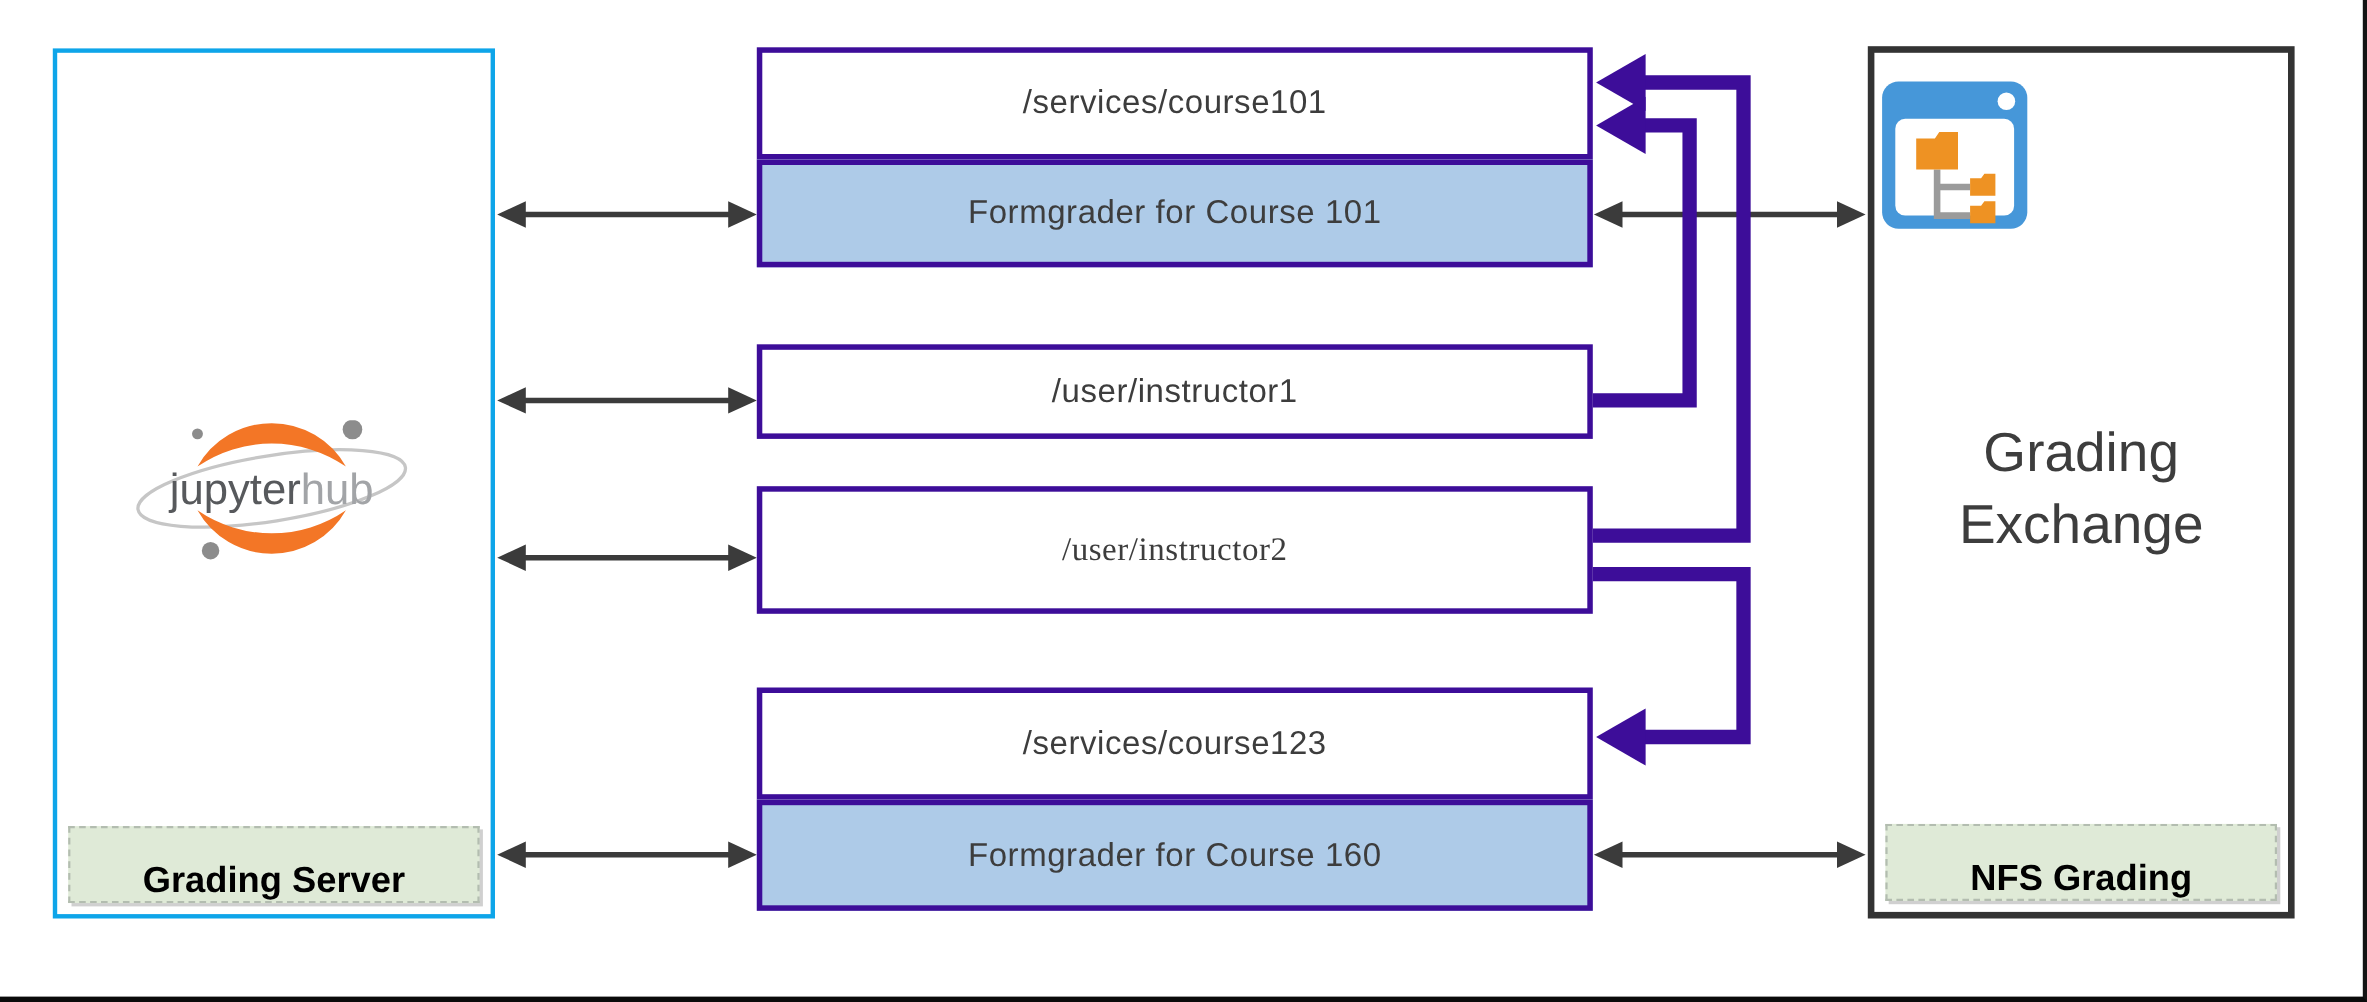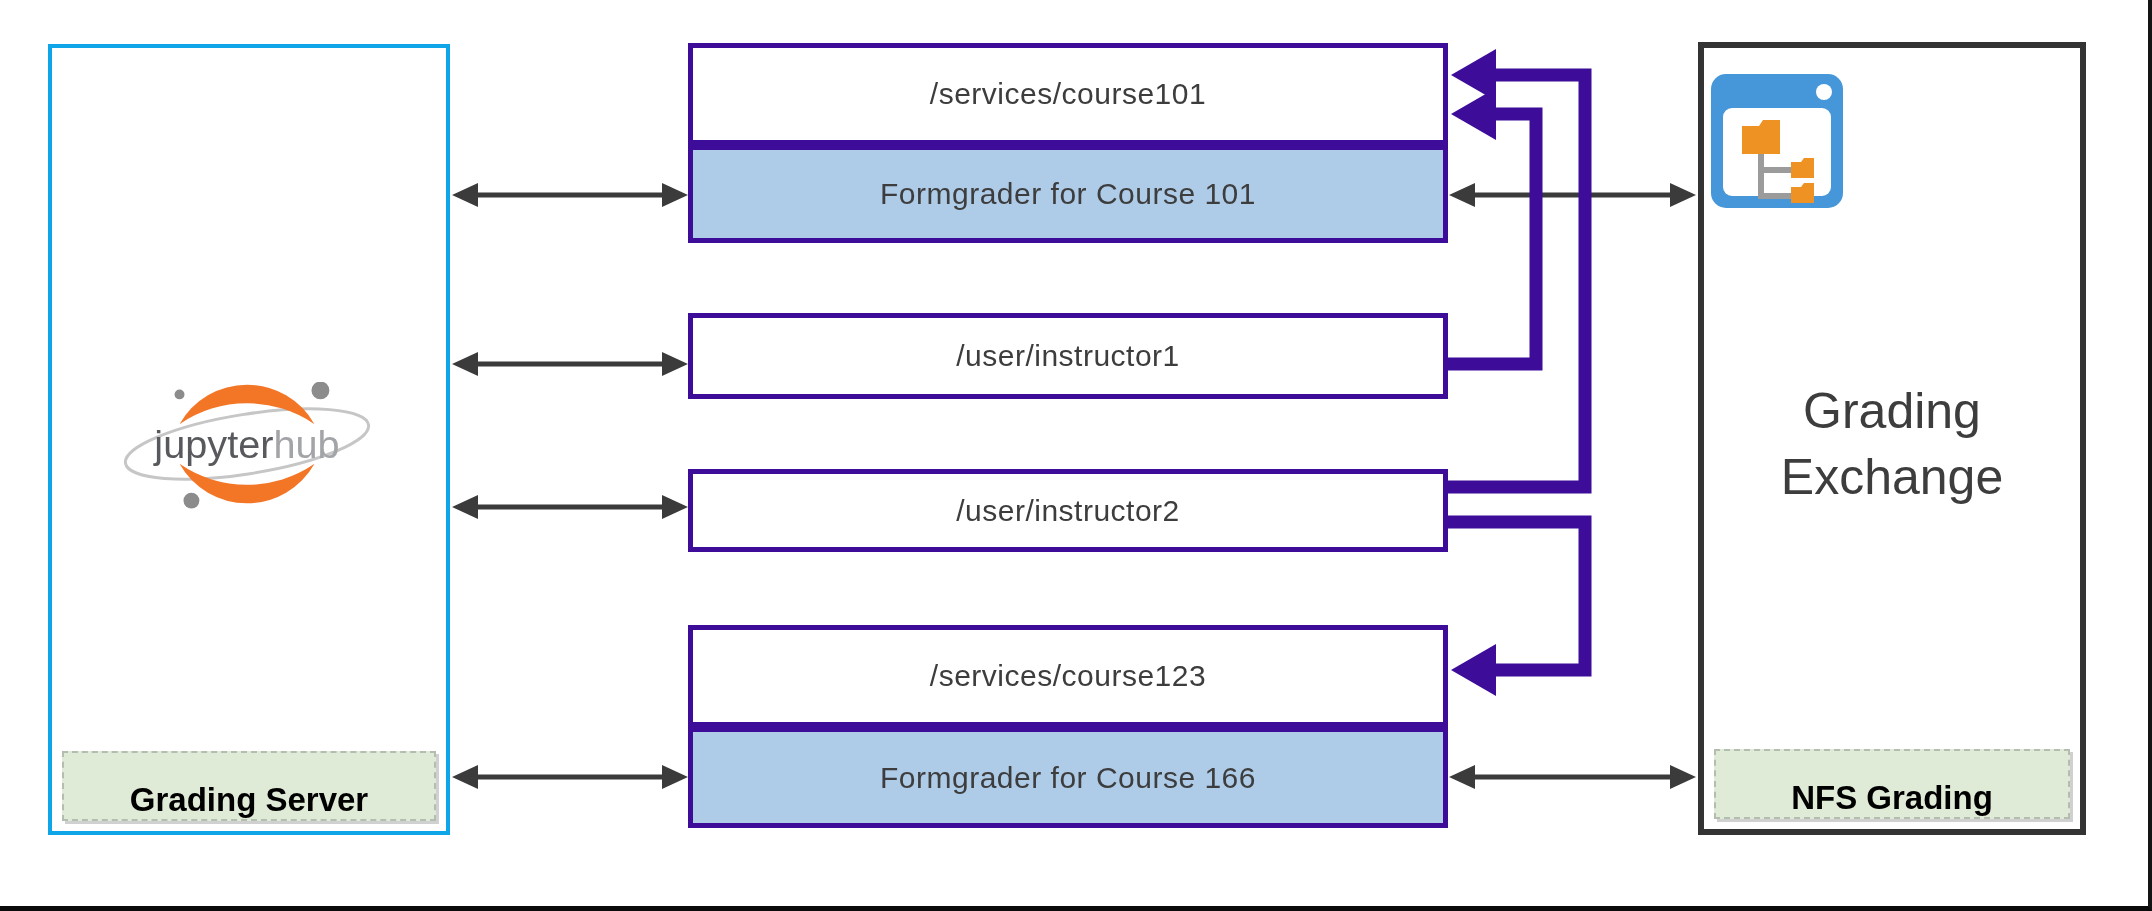--- a/index.html
+++ b/index.html
@@ -15,21 +15,21 @@
   .exchange{left:1698px;top:42px;width:388px;height:793px;border:6px solid #333333;}
   .node{
     position:absolute;left:688px;width:760px;z-index:2;
     border:5px solid #3D0D99;display:flex;align-items:center;justify-content:center;
     font-size:30px;color:#3d3d3d;letter-spacing:0.5px;background:#ffffff;
   }
   .node.service{background:#AECBE8;}
   .n0{top:43px;height:102px;}
   .n1{top:145px;height:98px;}
   .n2{top:313px;height:86px;}
-  .n3{top:469px;height:83px;}
+  .n3{top:442px;height:116px;font-family:Liberation Serif, serif;}
   .n4{top:625px;height:102px;}
   .n5{top:727px;height:101px;}
   .server-label{
     position:absolute;left:10px;right:10px;bottom:10px;height:70px;
     background:#DFEAD7;border:2px dashed #b3bdb0;
     box-shadow:3px 3px 0 rgba(120,120,120,0.35);
     display:flex;align-items:flex-end;justify-content:center;
     font-size:33px;font-weight:bold;color:#000000;
   }
   .jh-logo{position:absolute;left:66px;top:334px;width:258px;height:130px;}
@@ -116,21 +116,21 @@
   <div class="node n2">
     <span>/user/instructor1</span>
   </div>
   <div class="node n3">
     <span>/user/instructor2</span>
   </div>
   <div class="node n4">
     <span>/services/course123</span>
   </div>
   <div class="node service n5">
-    <span>Formgrader for Course 166</span>
+    <span>Formgrader for Course 160</span>
   </div>
 
   <div class="hostbox exchange">
     <svg class="exchange-icon" viewBox="0 0 140 142">
       <rect x="4" y="4" width="132" height="134" rx="15" fill="#4697D9"></rect>
       <rect x="16" y="38" width="108" height="88" rx="9" fill="#ffffff"></rect>
       <circle cx="117" cy="22" r="8" fill="#ffffff"></circle>
       <path d="M54,84 V126 H84 M54,100 H84" fill="none" stroke="#9B9B9B" stroke-width="6"></path>
       <path d="M35,84 V56 H52 L56,50 H73 V84 Z" fill="#EE9223"></path>
       <path d="M84,108 V92 H94 L97,88 H107 V108 Z" fill="#EE9223"></path>

